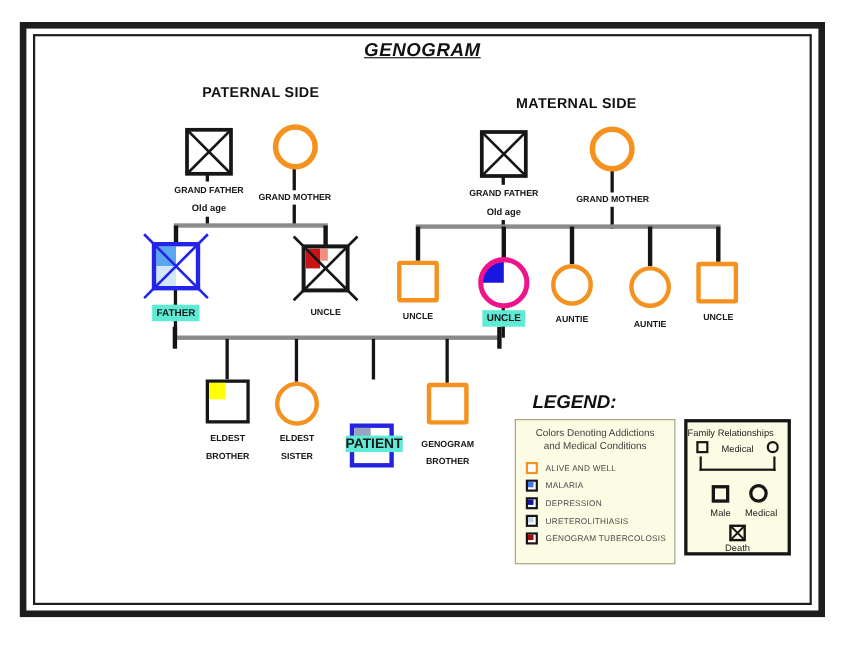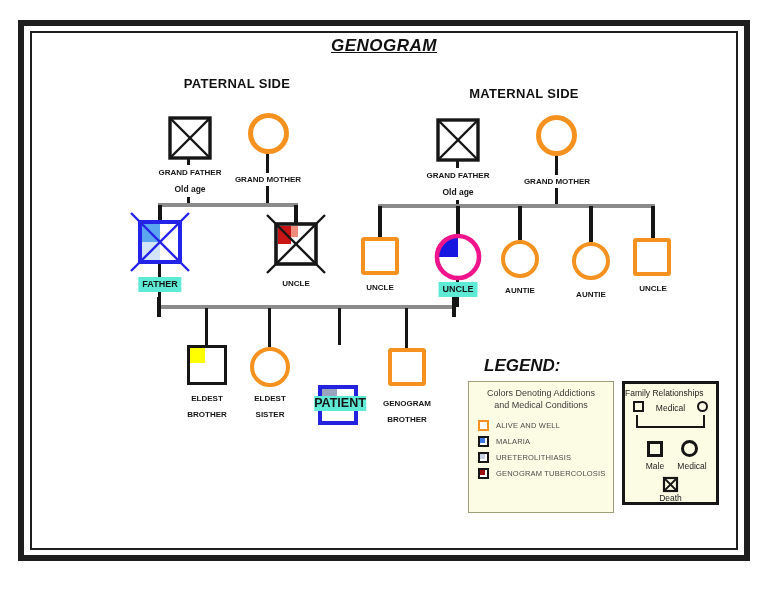--- a/index.html
+++ b/index.html
@@ -198,20 +198,26 @@
           <span class="cond-label">ALIVE AND WELL</span>
         </div>
         <div class="cond-row">
           <span class="swatch">
             <span class="quad" style="background: rgb(62, 123, 232);"></span>
           </span>
           <span class="cond-label">MALARIA</span>
         </div>
         <div class="cond-row">
           <span class="swatch">
+            <span class="quad" style="background: rgb(16, 24, 158);"></span>
+          </span>
+          <span class="cond-label">DEPRESSION</span>
+        </div>
+        <div class="cond-row">
+          <span class="swatch">
             <span class="quad" style="background: rgb(199, 210, 226);"></span>
           </span>
           <span class="cond-label">URETEROLITHIASIS</span>
         </div>
         <div class="cond-row">
           <span class="swatch">
             <span class="quad" style="background: rgb(158, 16, 16);"></span>
           </span>
           <span class="cond-label">GENOGRAM TUBERCOLOSIS</span>
         </div>

